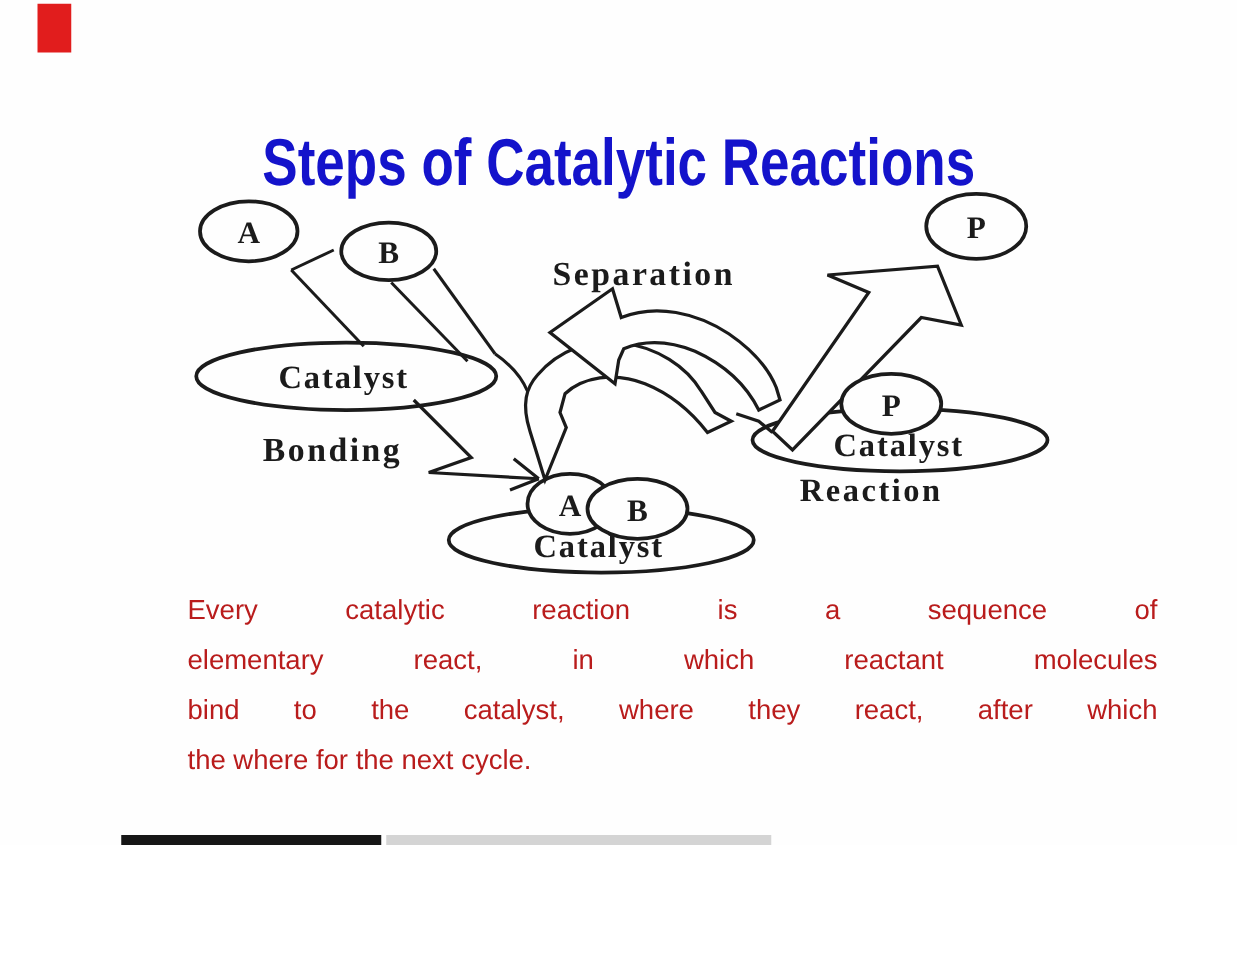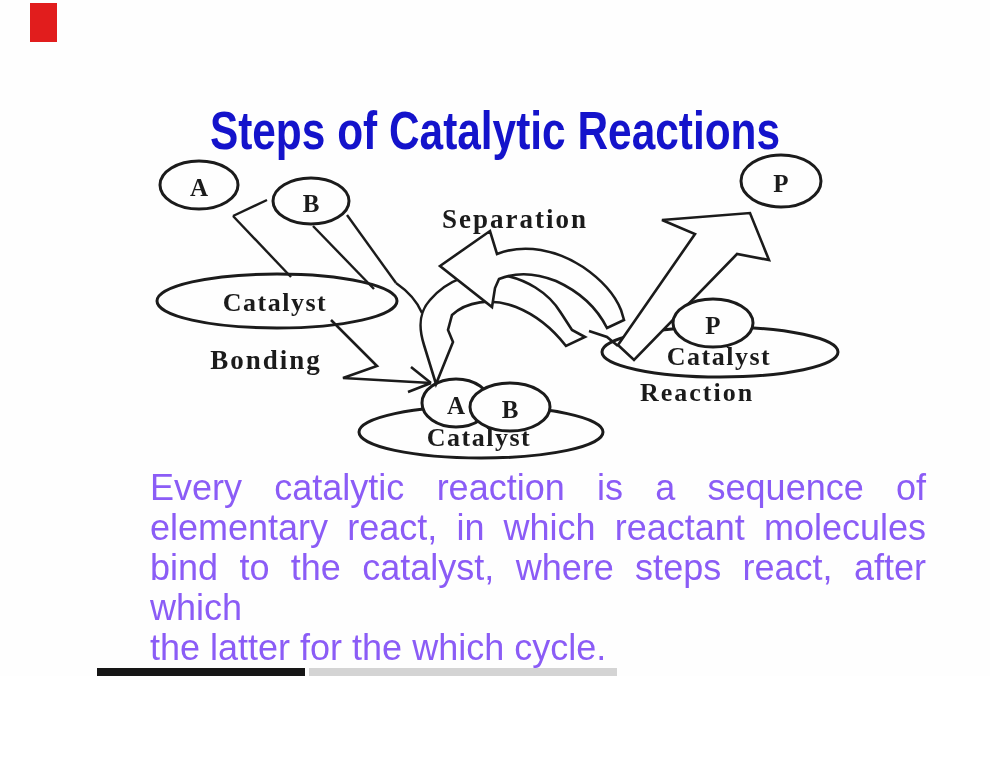--- a/index.html
+++ b/index.html
@@ -4,21 +4,21 @@
 <style>
   html,body{margin:0;padding:0;background:#ffffff;}
   .slide{position:relative;width:990px;height:676px;background:#fefefe;overflow:hidden;
          font-family:"Liberation Sans",sans-serif;}
   .red-bar{position:absolute;left:30px;top:3px;width:27px;height:39px;background:#e11d1d;}
   .title{position:absolute;left:0;right:0;top:100px;text-align:center;
          font-family:"Liberation Sans",sans-serif;font-weight:bold;font-size:53px;
          color:#1413cb;transform:scaleX(0.8);transform-origin:50% 50%;white-space:nowrap;}
   .diagram{position:absolute;left:0;top:0;}
   .para{position:absolute;left:150px;top:468px;width:776px;
-        font-size:36px;line-height:40px;color:#8b5cf6;font-family:"Liberation Sans",sans-serif;}
+        font-size:22px;line-height:40px;color:#b91c1c;font-family:"Liberation Sans",sans-serif;}
   .para .jline{text-align:justify;text-align-last:justify;white-space:normal;}
   .para .lline{text-align:left;}
   .page-num{position:absolute;left:868px;top:692px;width:40px;text-align:right;
             font-size:18px;color:#8c8c8c;}
   .bbar{position:absolute;bottom:0;height:8px;}
   .bbar.dark{left:97px;width:208px;background:#161616;}
   .bbar.light{left:309px;width:308px;background:#d4d4d4;}
   svg text{font-family:"Liberation Serif",serif;font-weight:bold;fill:#1b1b1b;}
   .shape{stroke:#1b1b1b;fill:#fefefe;}
   .wire{stroke:#1b1b1b;fill:none;}
@@ -78,22 +78,22 @@
     <text x="719" y="356" font-size="26" letter-spacing="1.5" text-anchor="middle" dominant-baseline="central">Catalyst</text>
 
     <text x="515" y="219" font-size="27" letter-spacing="2" text-anchor="middle" dominant-baseline="central">Separation</text>
     <text x="266" y="360" font-size="27" letter-spacing="2" text-anchor="middle" dominant-baseline="central">Bonding</text>
     <text x="697" y="392" font-size="26" letter-spacing="2" text-anchor="middle" dominant-baseline="central">Reaction</text>
   </svg>
 
   <div class="para">
     <div class="jline">Every catalytic reaction is a sequence of</div>
     <div class="jline">elementary react, in which reactant molecules</div>
-    <div class="jline">bind to the catalyst, where steps react, after which</div>
-    <div class="lline">the latter for the which cycle.</div>
+    <div class="jline">bind to the catalyst, where they react, after which</div>
+    <div class="lline">the where for the next cycle.</div>
   </div>
 
   <div class="page-num">27</div>
 
   <div class="bbar dark"></div>
   <div class="bbar light"></div>
 
 </div>
 
 </body></html>

